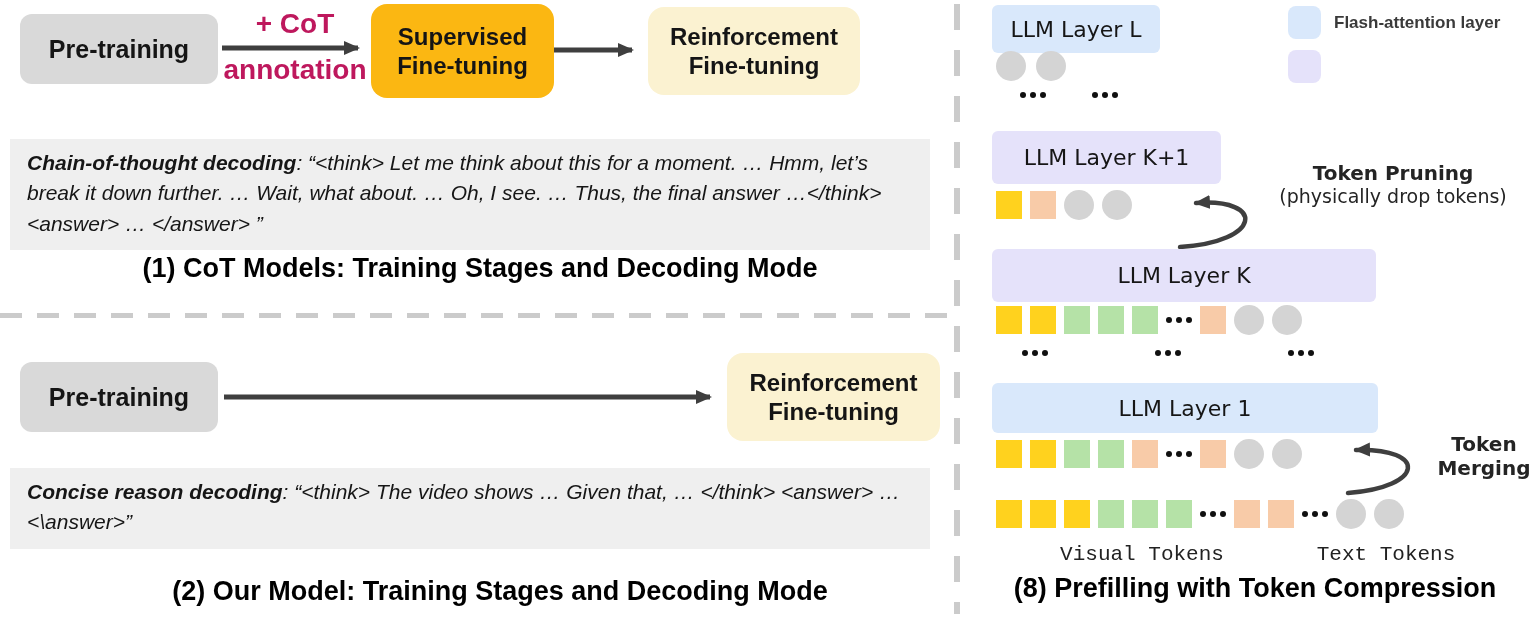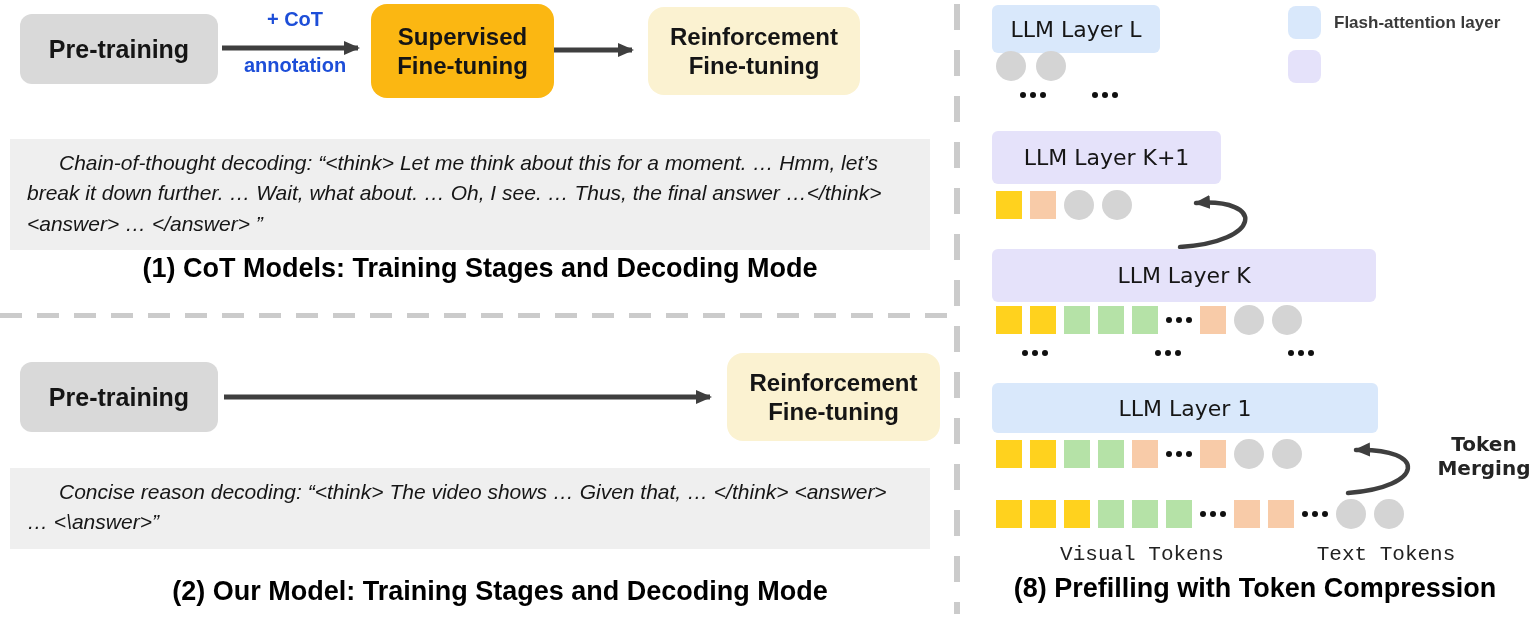--- a/index.html
+++ b/index.html
@@ -9,29 +9,29 @@
   
   .stage-box { position:absolute; display:flex; align-items:center; justify-content:center;
                text-align:center; font-weight:700; color:#151515; line-height:1.22; }
   #pt1  { left:20px;  top:14px;  width:198px; height:70px; background:#D9D9D9; border-radius:12px; font-size:25px; }
   #sft  { left:371px; top:4px;   width:183px; height:94px; background:#FBB712; border-radius:16px; font-size:24px; }
   #rft1 { left:648px; top:7px;   width:212px; height:88px; background:#FBF2D1; border-radius:16px; font-size:24px; }
   #pt2  { left:20px;  top:362px; width:198px; height:70px; background:#D9D9D9; border-radius:12px; font-size:25px; }
   #rft2 { left:727px; top:353px; width:213px; height:88px; background:#FBF2D1; border-radius:16px; font-size:24px; }
 
   .flow-label { position:absolute; width:170px; text-align:center; font-weight:700;
-                font-size:20px; color:#1d4ed8; }
+                font-size:28px; color:#be185d; }
   #cotlbl1 { left:210px; top:8px; }
   #cotlbl2 { left:210px; top:54px; }
 
   .quote { position:absolute; left:10px; width:920px; background:#EFEFEF; font-style:italic;
            font-size:21px; color:#161616; padding:9px 17px 11px; line-height:1.45; box-sizing:border-box; }
   #cotq { top:139px; }
   #conq { top:468px; }
-  .qlabel { font-weight:400;margin-left:32px; }
+  .qlabel { font-weight:700; }
 
   .caption { position:absolute; text-align:center; font-weight:700; font-size:27px; color:#000; }
   #cap1 { left:0px;   top:253px; width:960px; }
   #cap2 { left:20px;  top:576px; width:960px; }
   #cap3 { left:985px; top:573px; width:540px; }
 
   .hdivider { position:absolute; left:0; top:313px; width:952px; height:5px;
               background:repeating-linear-gradient(90deg,#CBCBCB 0 22px, transparent 22px 37px); }
   .vdivider { position:absolute; left:954px; top:4px; width:6px; height:610px;
               background:repeating-linear-gradient(180deg,#CBCBCB 0 26px, transparent 26px 46px); }
@@ -155,20 +155,24 @@
     </div>
 
   <div class="layer-box" id="layerK1">LLM Layer K+1</div>
   <div class="trow" id="rowK1">
       <span class="tok tok-yellow"></span>
       <span class="tok tok-peach"></span>
       <span class="tok tok-circle"></span>
       <span class="tok tok-circle"></span>
     </div>
 
+  <div class="annot" id="pruning">
+    <div class="l1">Token Pruning</div>
+    <div class="l2">(physically drop tokens)</div>
+  </div>
 
   <div class="layer-box" id="layerK">LLM Layer K</div>
   <div class="trow" id="rowK">
       <span class="tok tok-yellow"></span>
       <span class="tok tok-yellow"></span>
       <span class="tok tok-green"></span>
       <span class="tok tok-green"></span>
       <span class="tok tok-green"></span>
       <span class="tok dots">
         <span class="dot"></span>

